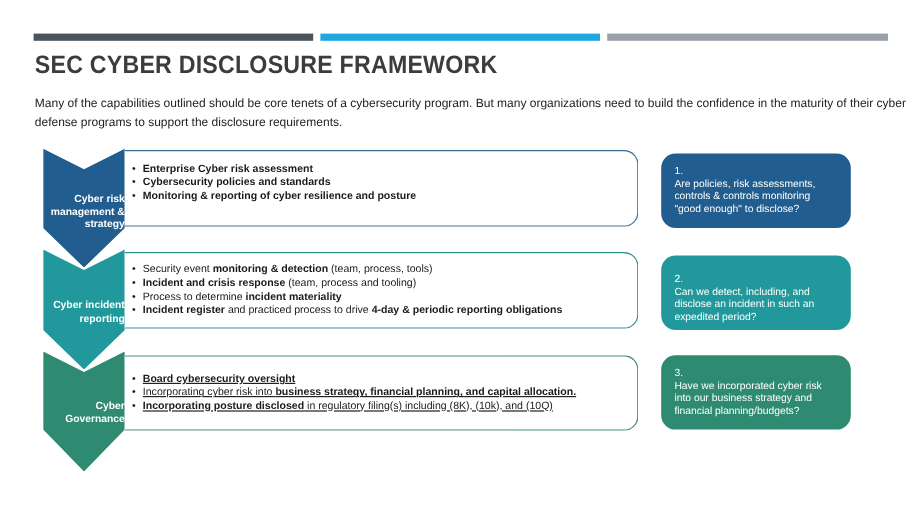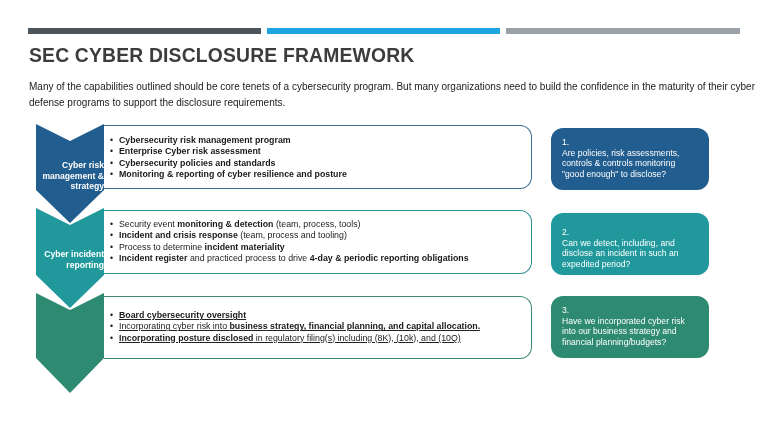--- a/index.html
+++ b/index.html
@@ -62,21 +62,20 @@
     <polygon points="0,0 34,17 68,0 68,66 34,99 0,66" fill="#215d8e"></polygon>
   </svg>
   <div class="chev-label" style="top:36px;">
     <div>Cyber risk</div>
     <div>management &amp;</div>
     <div>strategy</div>
   </div>
 </div>
 <div class="box" style="top:125px;height:64px;border-color:#3d6d8f;padding-top:9px;">
   <ul>
-      <li><span class="bullet">•</span><span class="b">Cybersecurity risk  management  program</span></li>
       <li><span class="bullet">•</span><span class="b">Enterprise Cyber risk  assessment</span></li>
       <li><span class="bullet">•</span><span class="b">Cybersecurity  policies and  standards</span></li>
       <li><span class="bullet">•</span><span class="b">Monitoring &amp;  reporting of cyber  resilience and  posture</span></li>
     </ul>
 </div>
 <div class="q" style="top:128px;background:#215d8e;">
   <span class="num">1.</span><span class="qt">Are policies, risk assessments,  controls &amp; controls monitoring "good enough" to disclose?</span>
 </div>
 
 <div class="chev" style="top:208px;height:100px;">
@@ -97,20 +96,24 @@
     </ul>
 </div>
 <div class="q" style="top:213px;background:#21999c;padding-top:14px;">
   <span class="num">2.</span><span class="qt">Can we detect, including, and disclose  an incident in such an expedited  period?</span>
 </div>
 
 <div class="chev" style="top:293px;height:100px;">
   <svg width="68" height="100" viewBox="0 0 68 100">
     <polygon points="0,0 34,17 68,0 68,65 34,100 0,65" fill="#2e8a70"></polygon>
   </svg>
+  <div class="chev-label" style="top:40px;">
+    <div>Cyber</div>
+    <div>Governance</div>
+  </div>
 </div>
 <div class="box" style="top:296px;height:63px;border-color:#3e8a74;padding-top:13px;text-decoration:underline;">
   <ul>
       <li><span class="bullet">•</span><span class="b">Board cybersecurity  oversight</span></li>
       <li><span class="bullet">•</span><span class="n">Incorporating  cyber  risk into </span><span class="b">business  strategy, financial  planning, and capital  allocation.</span></li>
       <li><span class="bullet">•</span><span class="b">Incorporating  posture disclosed</span><span class="n"> in  regulatory filing(s)  including (8K), (10k),  and (10Q)</span></li>
     </ul>
 </div>
 <div class="q" style="top:296px;background:#2e8a70;padding-top:9px;">
   <span class="num">3.</span><span class="qt">Have we incorporated cyber risk into  our business strategy and financial planning/budgets?</span>

